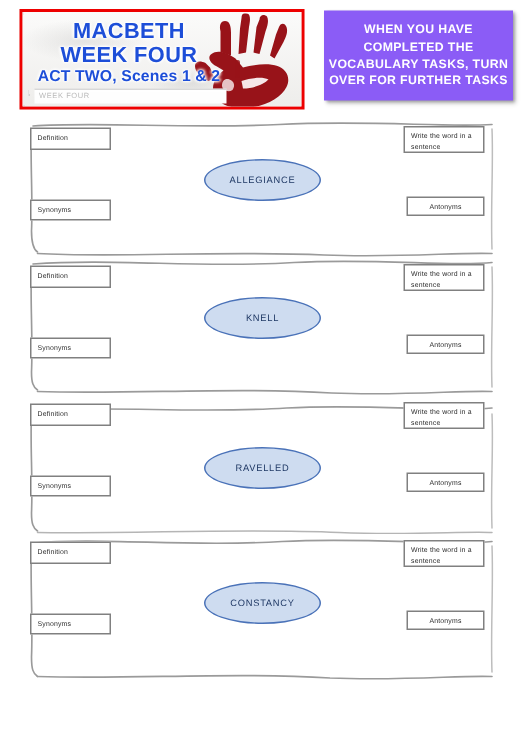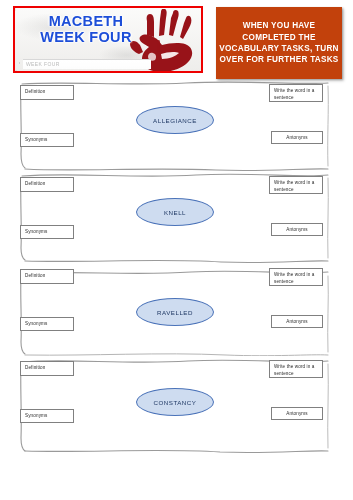--- a/index.html
+++ b/index.html
@@ -97,22 +97,22 @@
     width: 78px;
     height: 64px;
     z-index: 2;
   }
 
   .green-box {
     position: absolute;
     left: 216px;
     top: 7px;
     width: 126px;
-    height: 72px;
-    background: #c2410c;
+    height: 60px;
+    background: #8b5cf6;
     box-sizing: border-box;
     display: flex;
     align-items: center;
     justify-content: flex-end;
     box-shadow: 1px 1px 2px rgba(0,0,0,0.30), 2px 2px 3px rgba(0,0,0,0.16);
   }
   .green-box span {
     display: block;
     text-align: center;
     font-size: 8.2px;
@@ -203,20 +203,21 @@
         <path d="M16 33 C12 31 9 32 9 35 C9 39 13 43 18 45 L22 43 L19 36 Z"></path>
         <path d="M40 45 C46 43 54 42 58 44 C55 47 48 50 41 50 Z" fill="#ffffff" opacity=".9"></path>
         <path d="M32 44 C35 45 36 48 34 51 C31 53 27 51 27 48 C27 45 29 43 32 44 Z" fill="#ffffff" opacity=".75"></path>
         <rect x="36" y="31" width="3" height="12" rx="1.4" opacity=".85"></rect>
       </g>
     </svg>
 
     <div class="banner-text">
       <div class="banner-l1">MACBETH</div>
       <div class="banner-l2">WEEK FOUR</div>
+      <div class="banner-l3">ACT TWO, Scenes 1 &amp; 2</div>
     </div>
 
     <div class="banner-faint">
       <span>WEEK FOUR</span>
     </div>
   </div>
 
   <div class="green-box">
     <span>WHEN YOU HAVE COMPLETED THE VOCABULARY TASKS, TURN OVER FOR FURTHER TASKS</span>
   </div>

